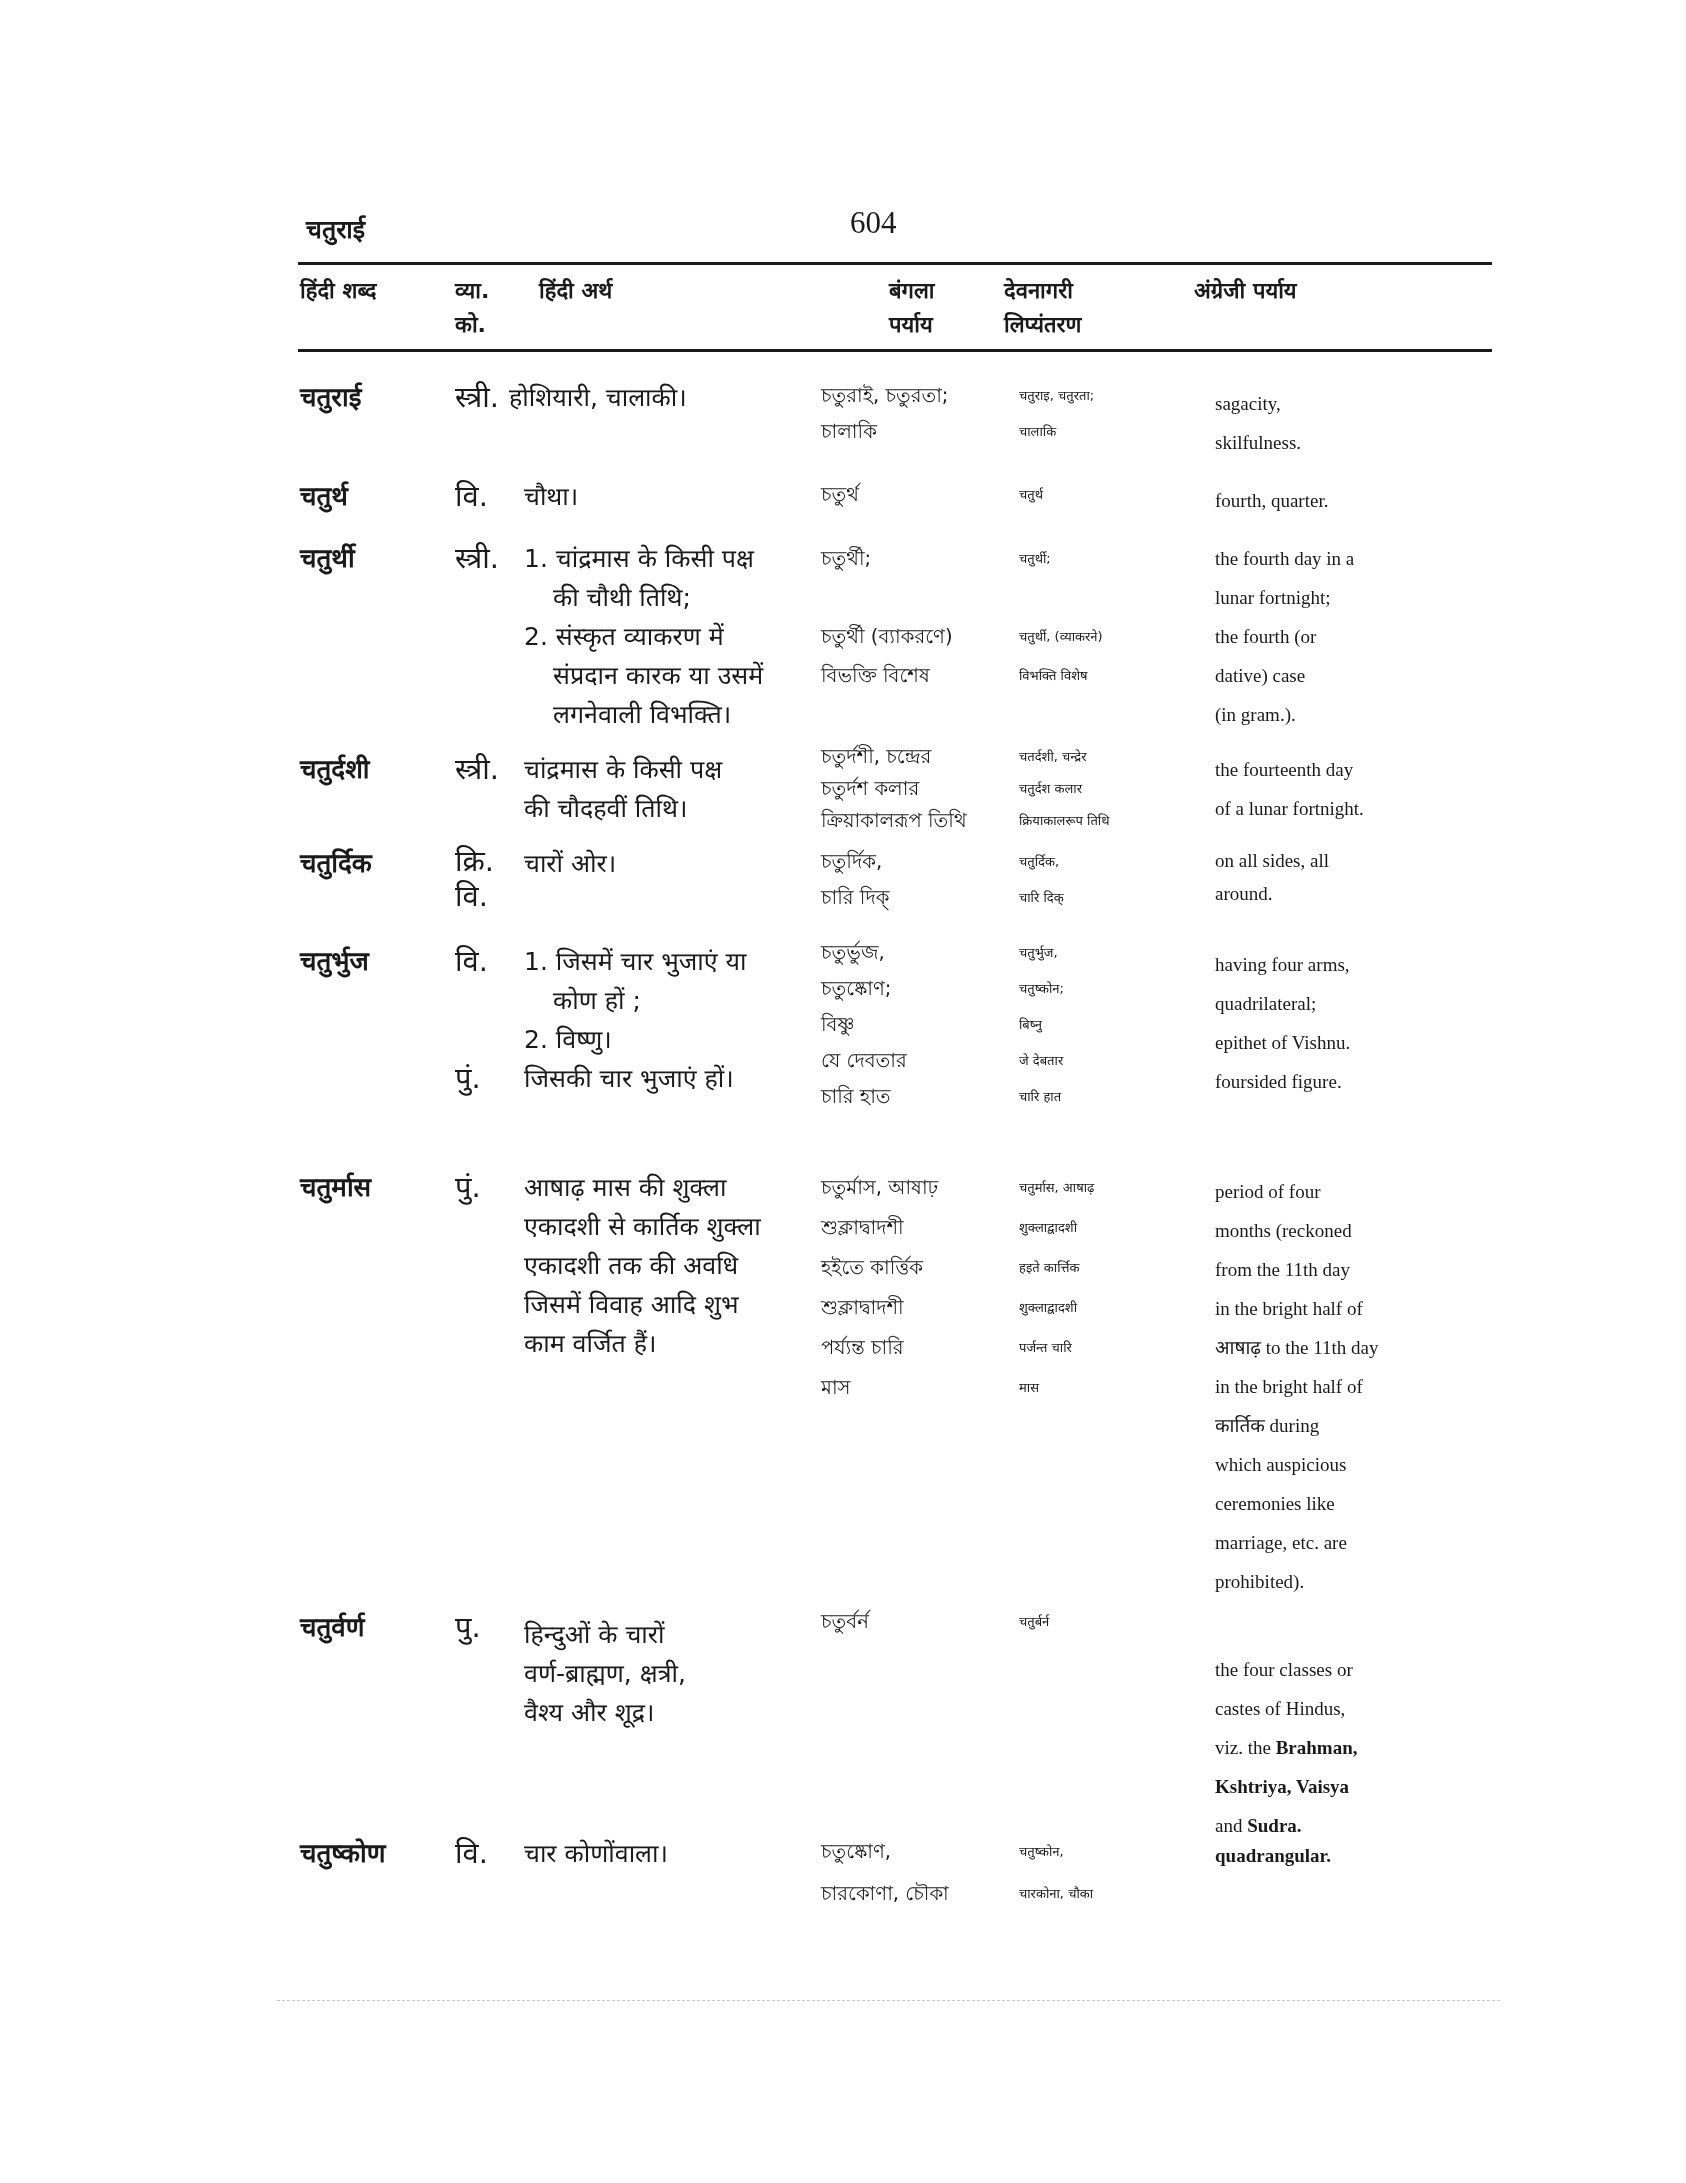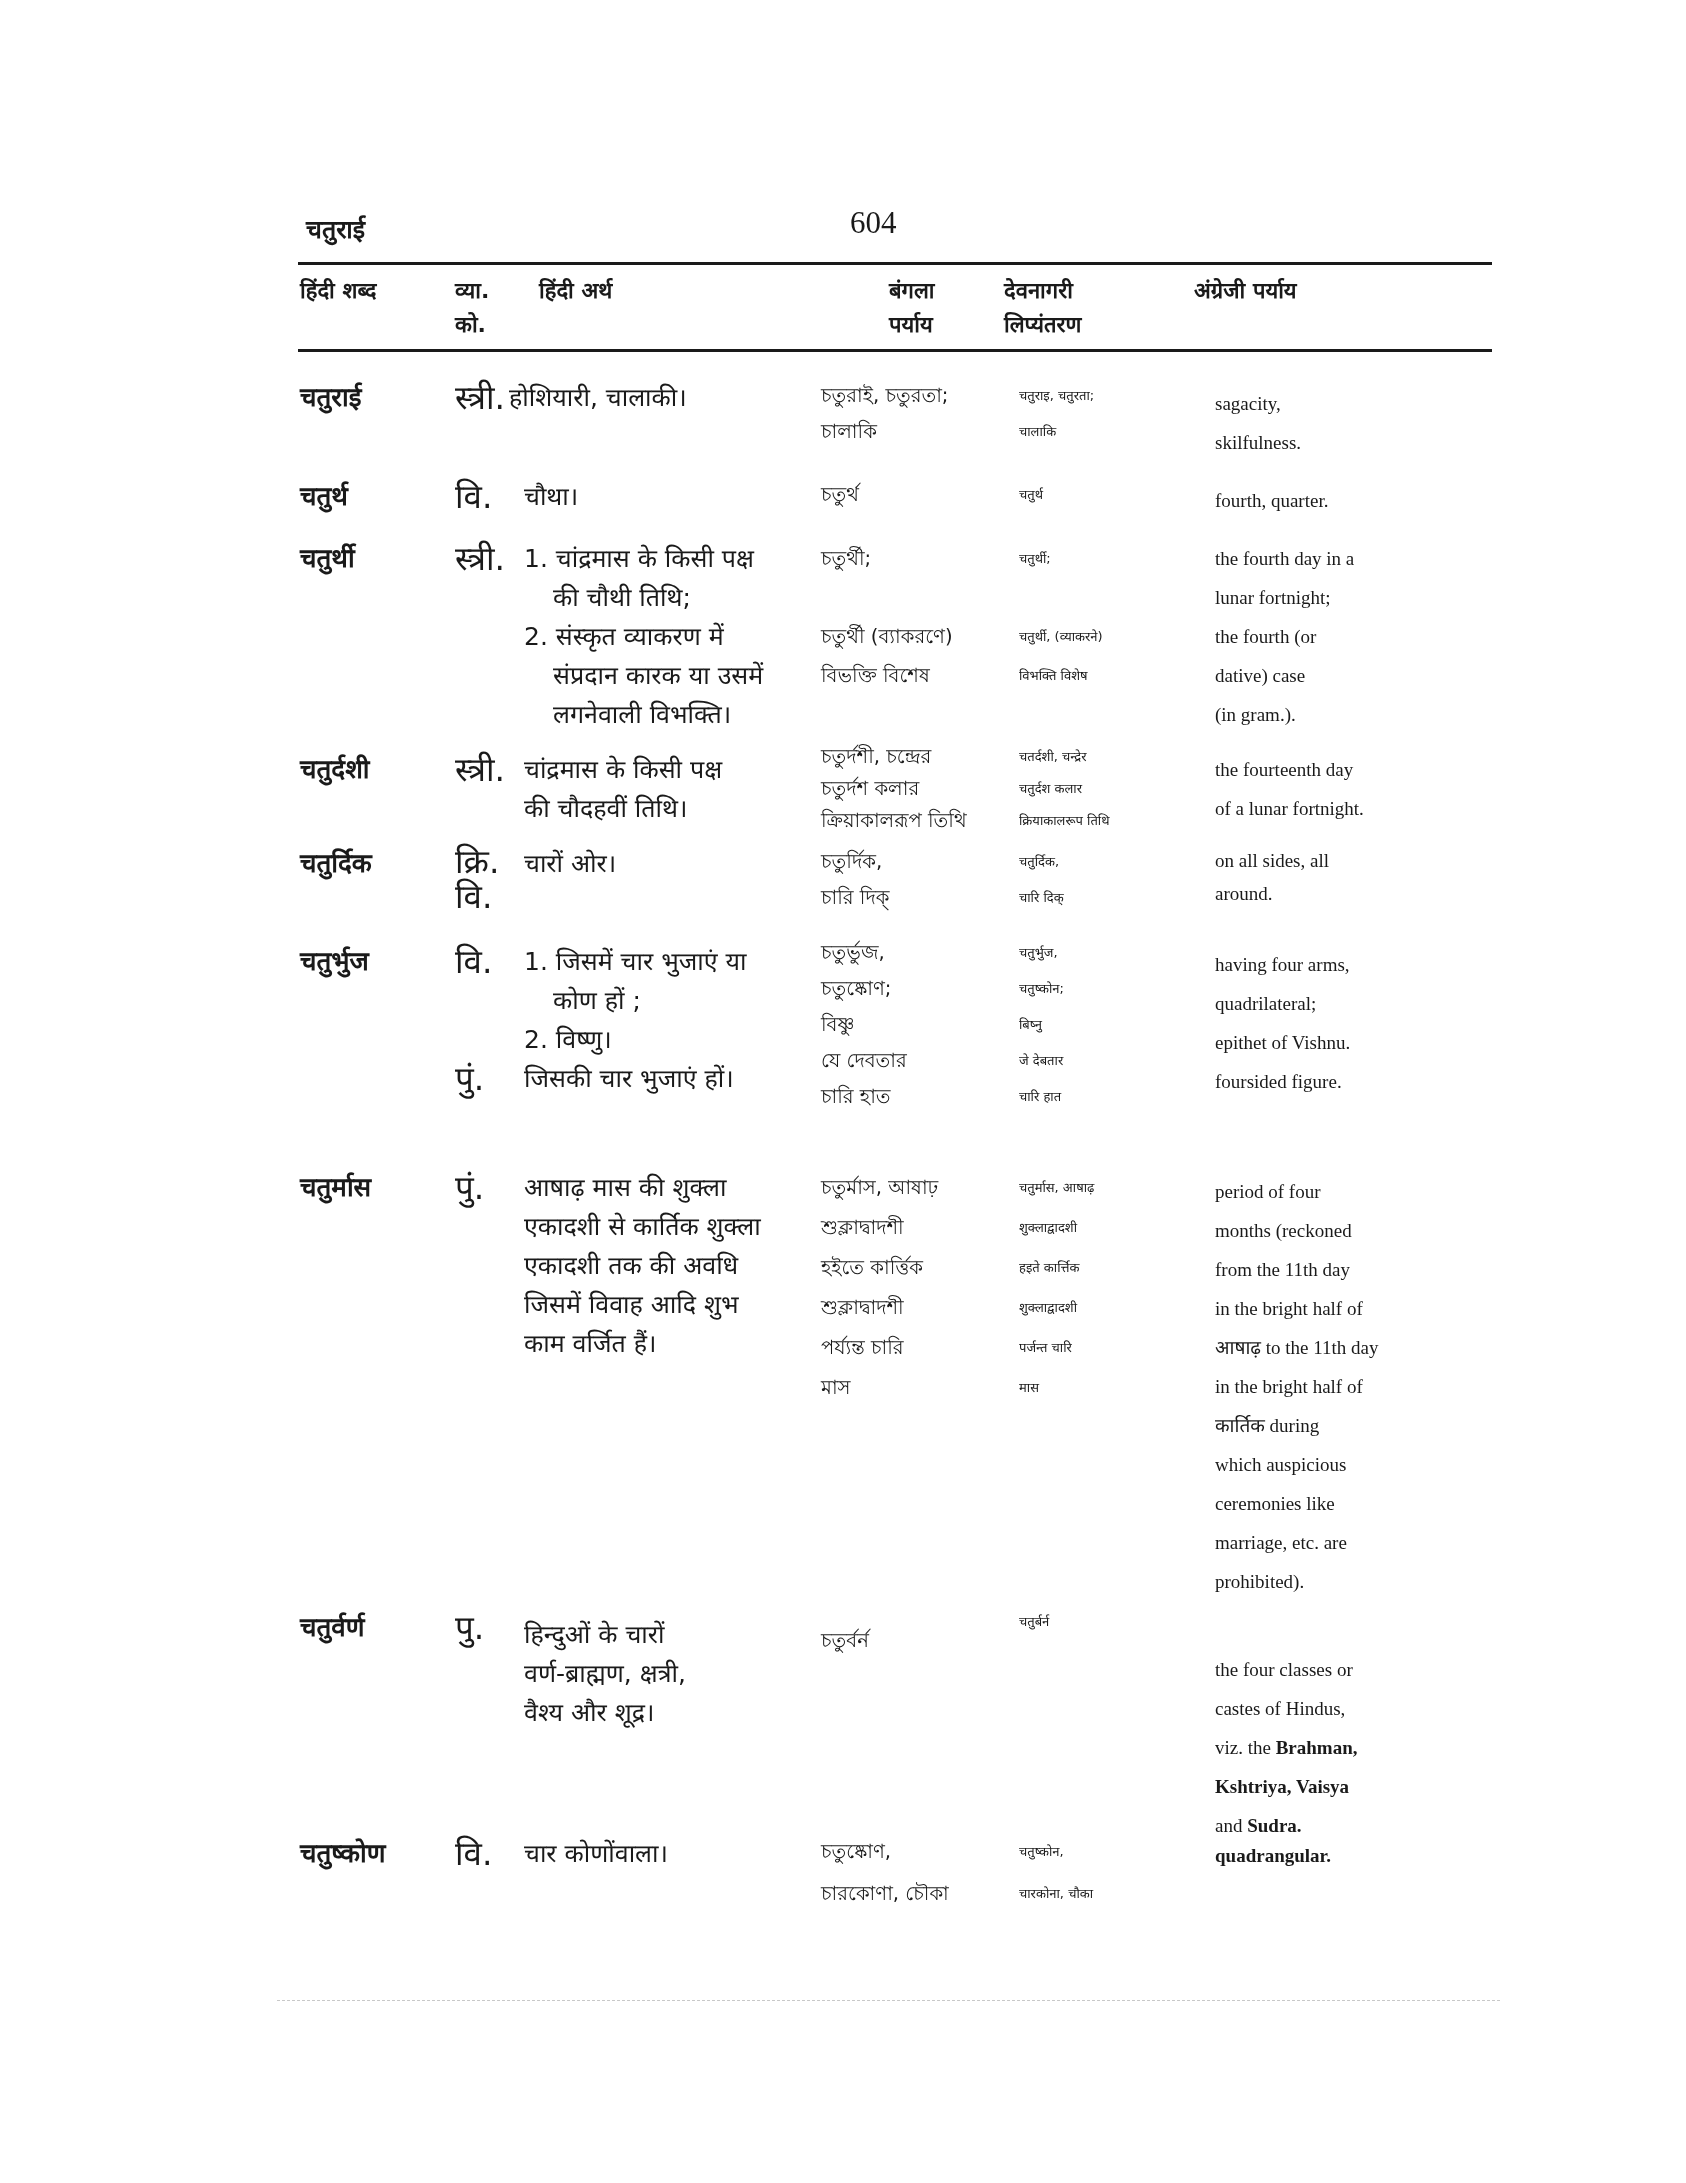--- a/index.html
+++ b/index.html
@@ -7,21 +7,21 @@
          font-family:"DejaVu Sans", sans-serif; color:#1a1a1a; }
   .page { position:absolute; left:0; top:0; width:1686px; height:1623px; }
   .running-head { position:absolute; left:306px; top:211px; font-size:25px; font-weight:bold; }
   .page-num { position:absolute; left:850px; top:205px; font-family:"Liberation Serif", serif; font-size:31px; }
   .rule { position:absolute; left:298px; width:1194px; height:2.9px; background:#1a1a1a; }
   .rule.top { top:262px; }
   .rule.hdr { top:349px; }
   .hdr-cell { position:absolute; font-size:22px; font-weight:bold; line-height:32px; }
   .entry { position:absolute; left:0; width:1686px; }
   .hw { position:absolute; left:300px; font-size:26px; font-weight:bold; line-height:39px; }
-  .gr { position:absolute; left:455px; font-size:33px; line-height:39px; }
+  .gr { position:absolute; left:455px; font-size:29px; line-height:39px; }
   .hi { position:absolute; left:524px; width:291px; font-size:25px; line-height:39px; }
   .hi .line { display:block; white-space:nowrap; }
   .hi .indent { padding-left:29px; }
   .bn { position:absolute; left:821px; font-size:19.6px; line-height:36px; }
   .dv { position:absolute; left:1019px; font-size:13px; line-height:36px; }
   .bn .line, .dv .line { display:block; white-space:nowrap; }
   .en { position:absolute; left:1215px; font-family:"Liberation Serif", serif; font-size:19px; line-height:39px; }
   .en .line { display:block; white-space:nowrap; }
   .en b { font-weight:bold; }
   .footer-dash { position:absolute; left:277px; top:2000px; width:1223px; height:0;
@@ -241,21 +241,21 @@
   </div>
 
   <div class="entry" style="top:1608px;">
     <div class="hw">चतुर्वर्ण</div>
     <div class="gr">पु.</div>
     <div class="hi" style="top:7.3px;">
       <span class="line">हिन्दुओं के चारों</span>
       <span class="line">वर्ण-ब्राह्मण, क्षत्री,</span>
       <span class="line">वैश्य और शूद्र।</span>
     </div>
-    <div class="bn" style="top:-4.4px;margin-top:19px;">
+    <div class="bn" style="top:-4.4px;">
       <span class="line">চতুর্বর্ন</span>
     </div>
     <div class="dv" style="top:-4.4px;">
       <span class="line">चतुर्बर्न</span>
     </div>
     <div class="en" style="top:5.8px;margin-top:36px;">
       <span class="line">the four classes or</span>
       <span class="line">castes of Hindus,</span>
       <span class="line"><span>viz. the</span> <b>Brahman,</b></span>
       <span class="line"><b>Kshtriya, Vaisya</b></span>

